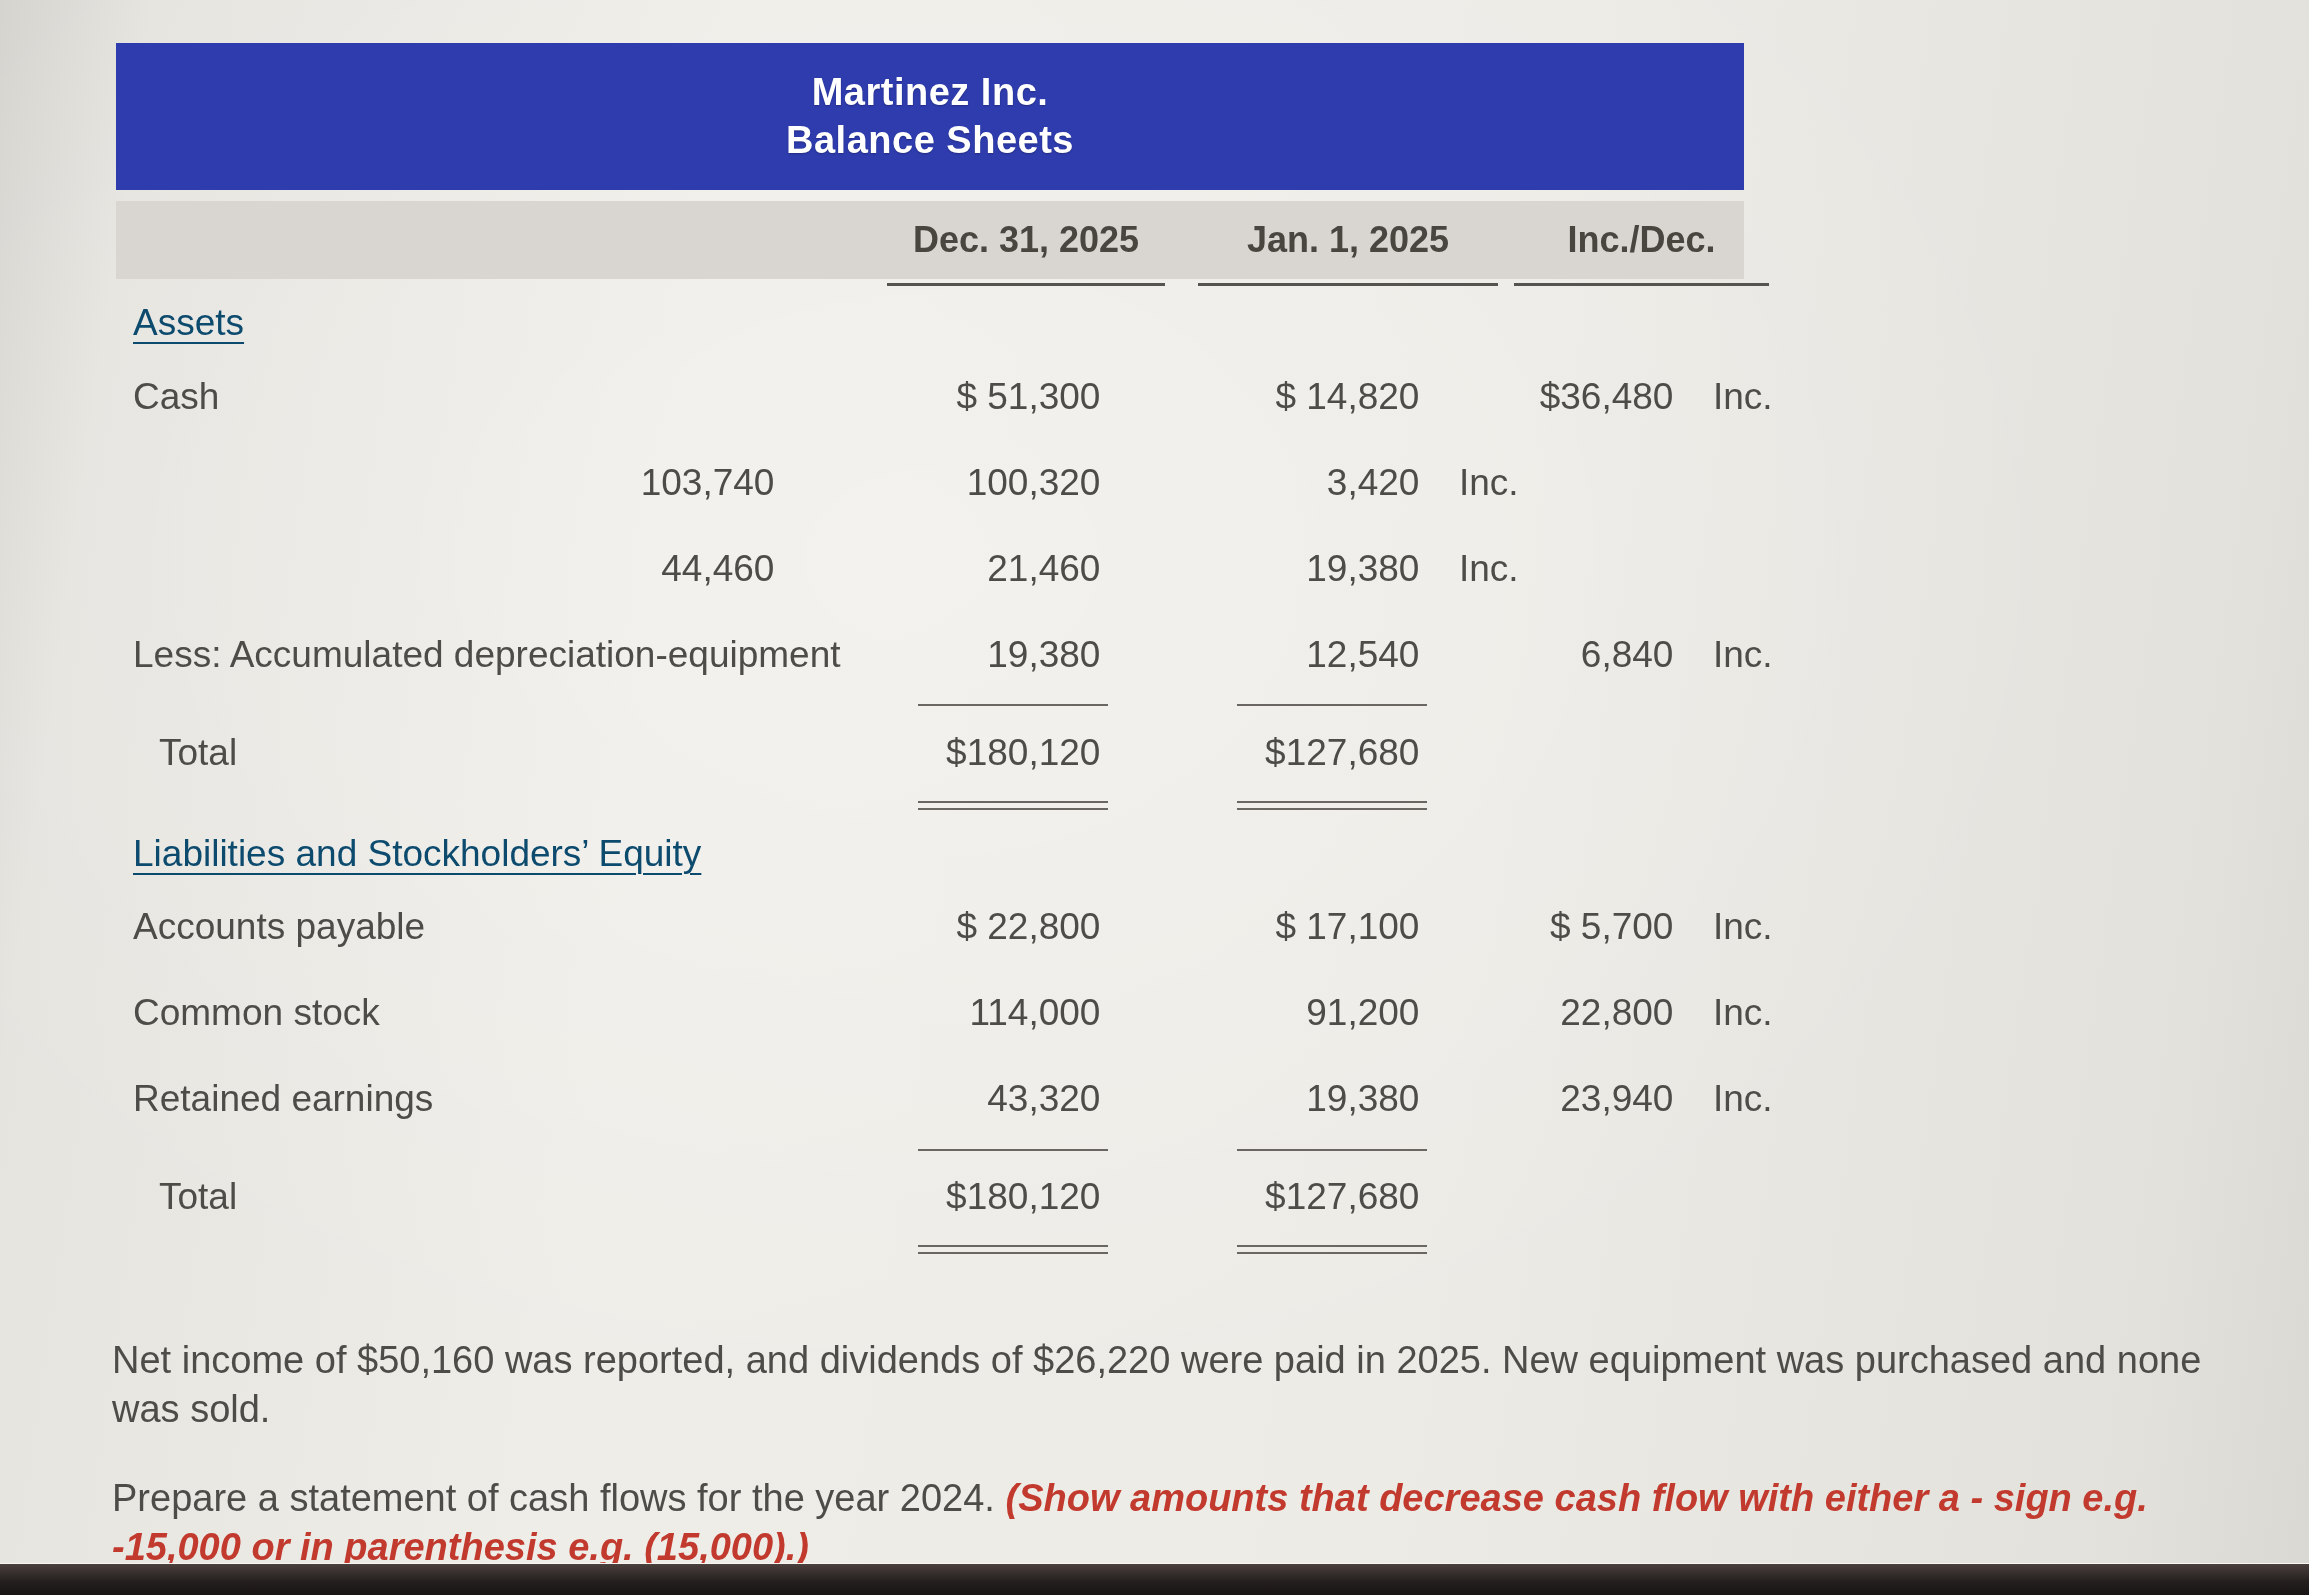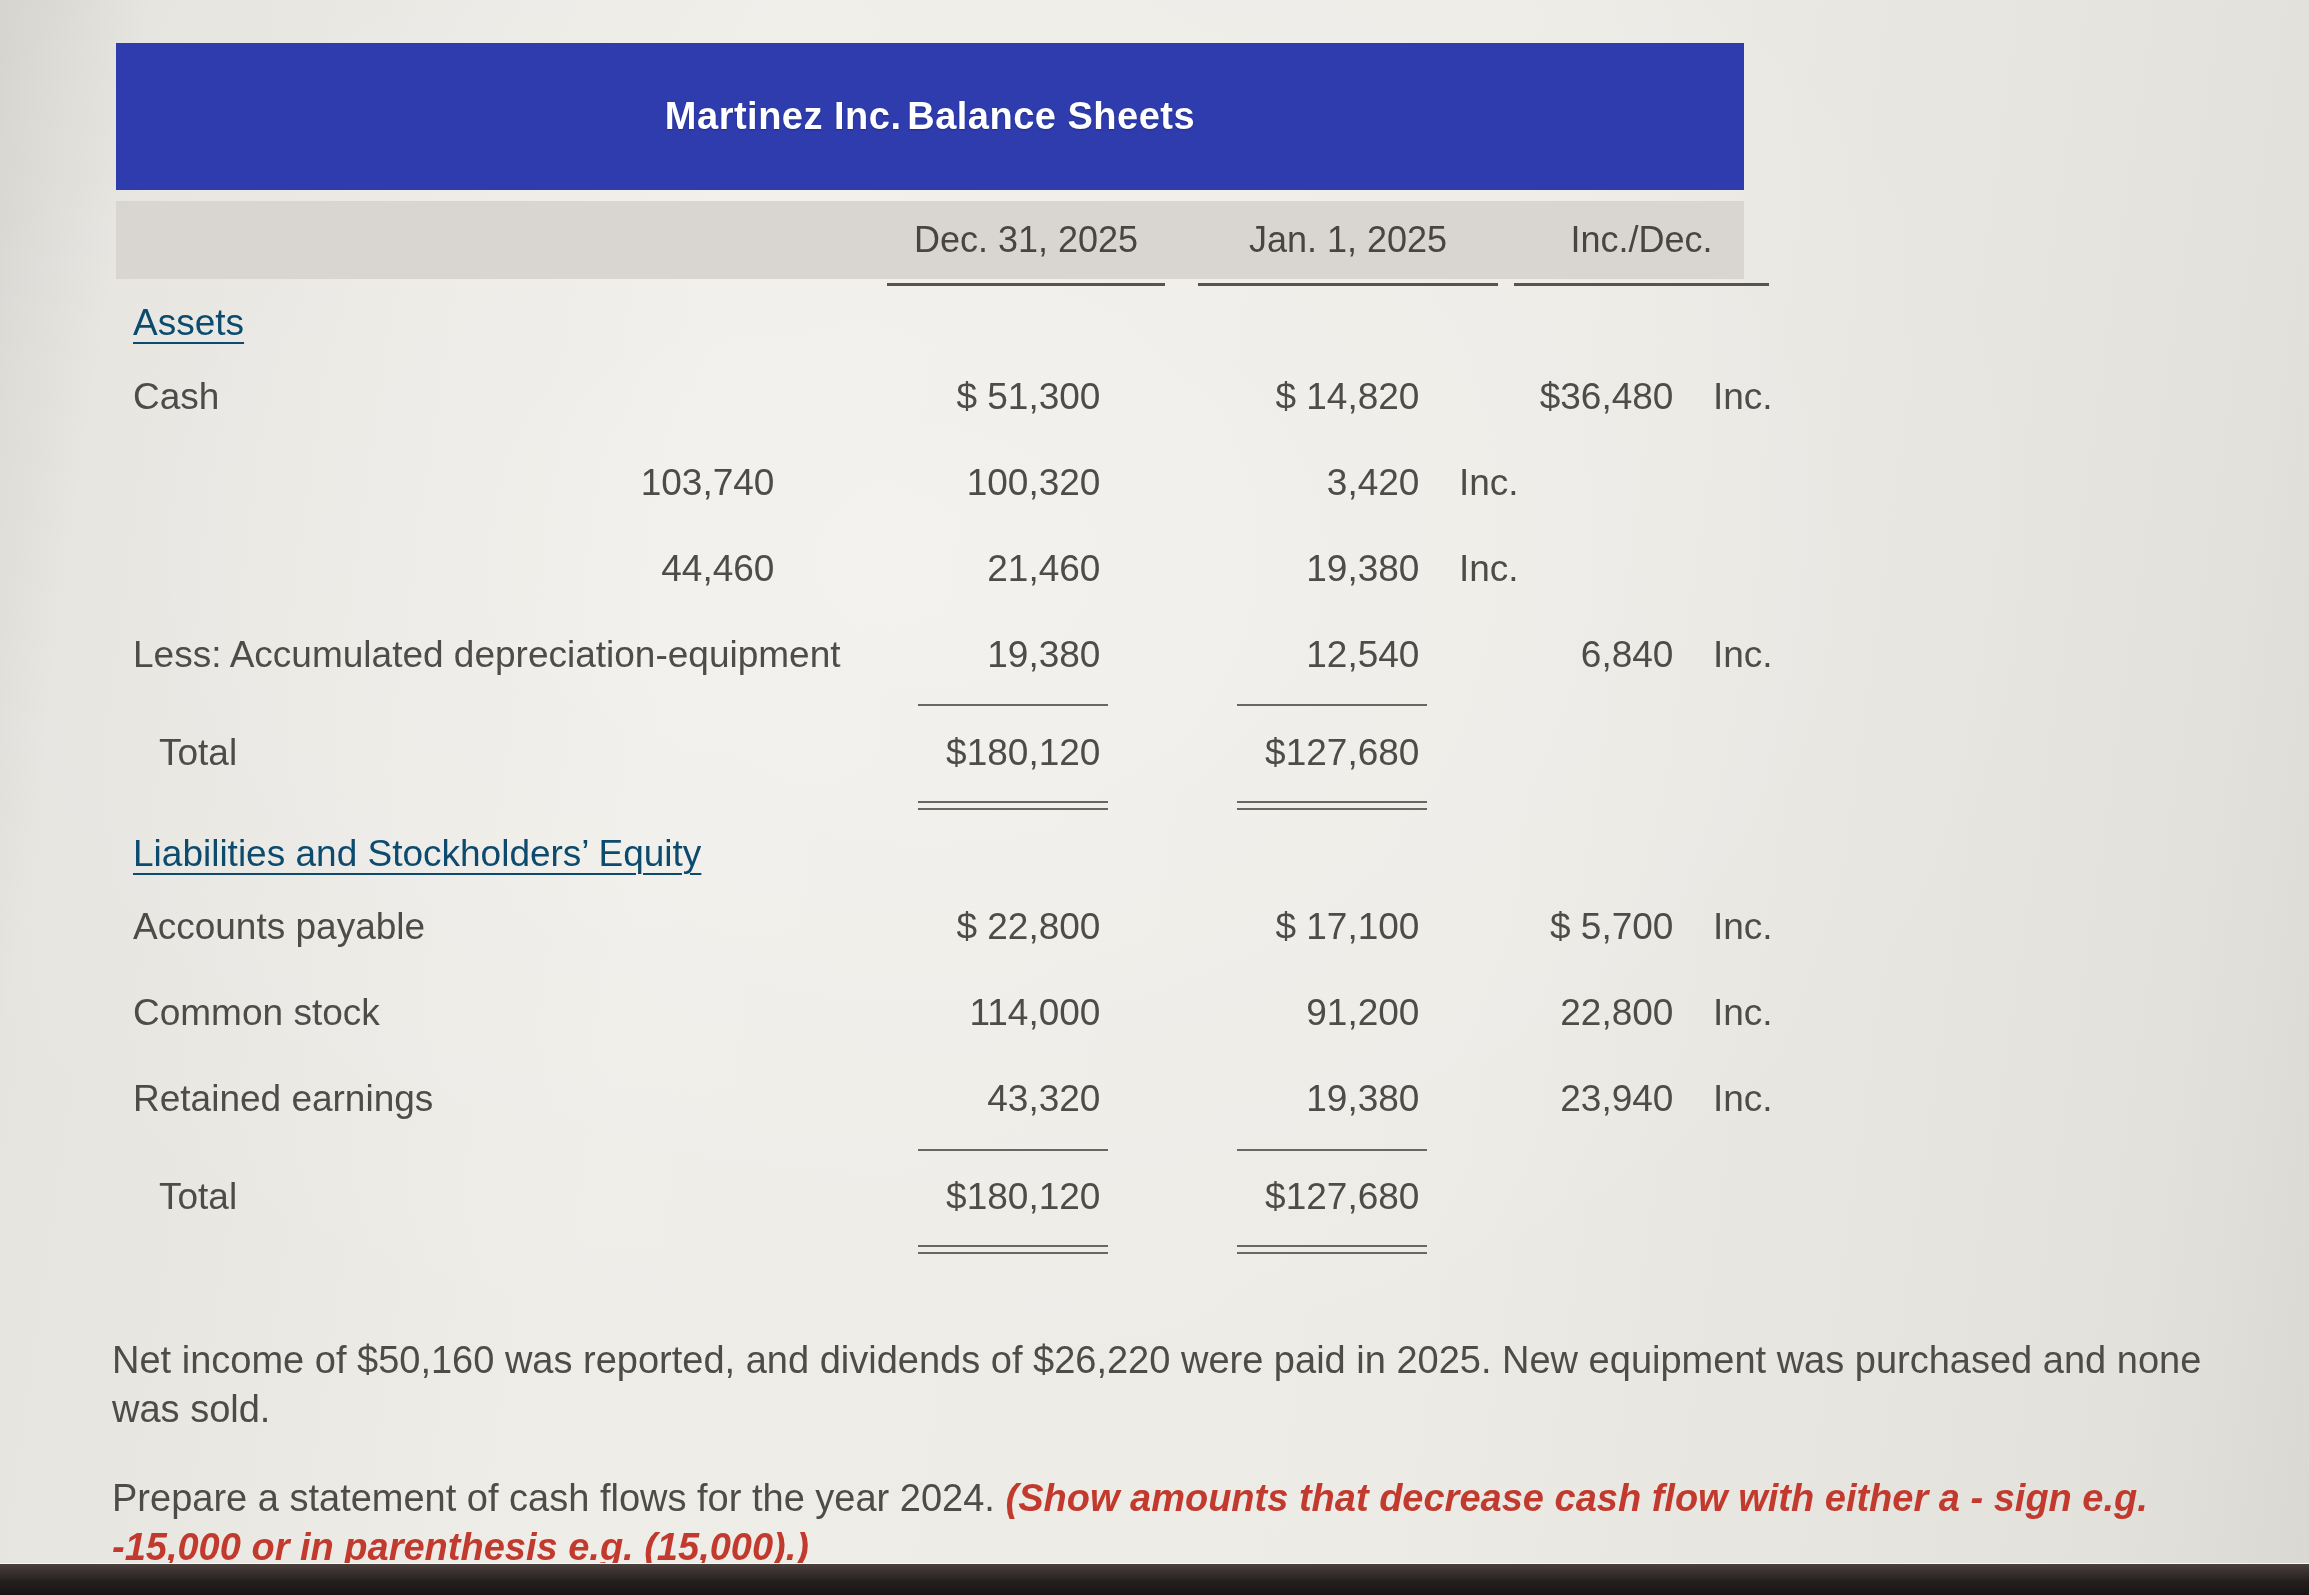--- a/index.html
+++ b/index.html
@@ -7,29 +7,29 @@
     width:2309px;height:1596px;position:relative;overflow:hidden;
     font-family:"Liberation Sans","DejaVu Sans",sans-serif;
     color:#4e4c49;
     background:
       radial-gradient(ellipse at 40% 35%, rgba(255,255,255,0.28) 0%, rgba(255,255,255,0) 60%),
       linear-gradient(98deg,#d6d4cf 0%,#e6e4df 6%,#efede8 30%,#edebe6 62%,#e3e1dc 92%,#dad8d3 100%);
   }
   .sheet{position:absolute;left:116px;top:43px;width:1628px;}
   .title-bar{
     height:147px;background:#2e3cae;color:#ffffff;
-    display:flex;flex-direction:row;align-items:center;justify-content:center;gap:5.7px;
+    display:flex;flex-direction:column;align-items:center;justify-content:center;gap:5.7px;
     font-weight:bold;font-size:38px;letter-spacing:0.5px;
     text-shadow:0 1px 1.9px rgba(0,0,0,.25);
   }
   .col-band{margin-top:11.4px;height:78px;background:#d9d6d2;position:relative;}
   .colhead{
     position:absolute;top:0;height:100%;
     display:flex;align-items:center;justify-content:center;
-    font-weight:normal;font-size:36px;color:#48463f;
+    font-weight:bold;font-size:36px;color:#48463f;
   }
   .colhead.c1{left:771px;width:278px;}
   .colhead.c2{left:1082px;width:300px;}
   .colhead.c3{left:1398px;width:255px;}
   .colrule{position:absolute;top:calc(100% + 3.8px);height:2.9px;background:#56544f;}
   .colrule.c1{left:771px;width:278px;}
   .colrule.c2{left:1082px;width:300px;}
   .colrule.c3{left:1398px;width:255px;}
 
   .section-head{

